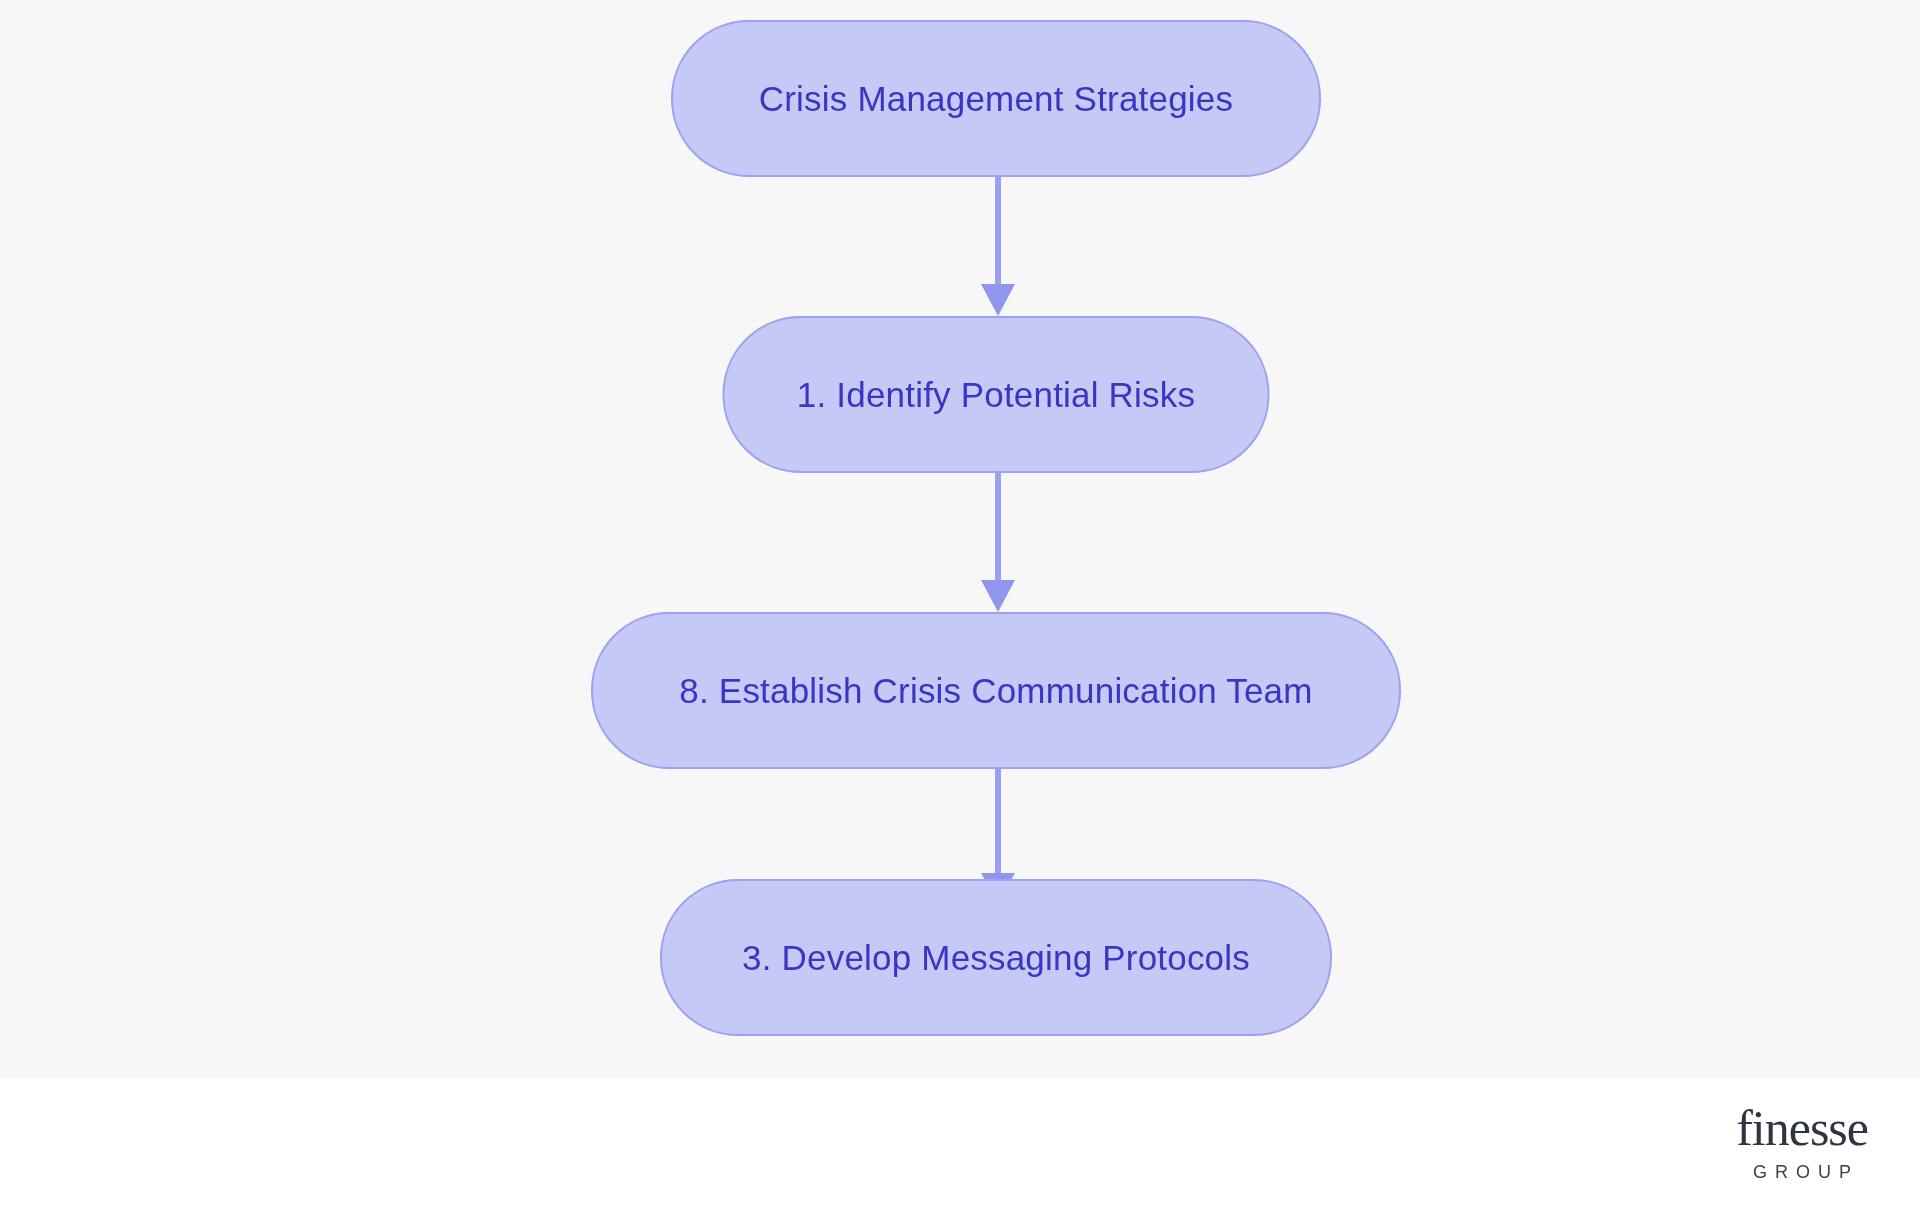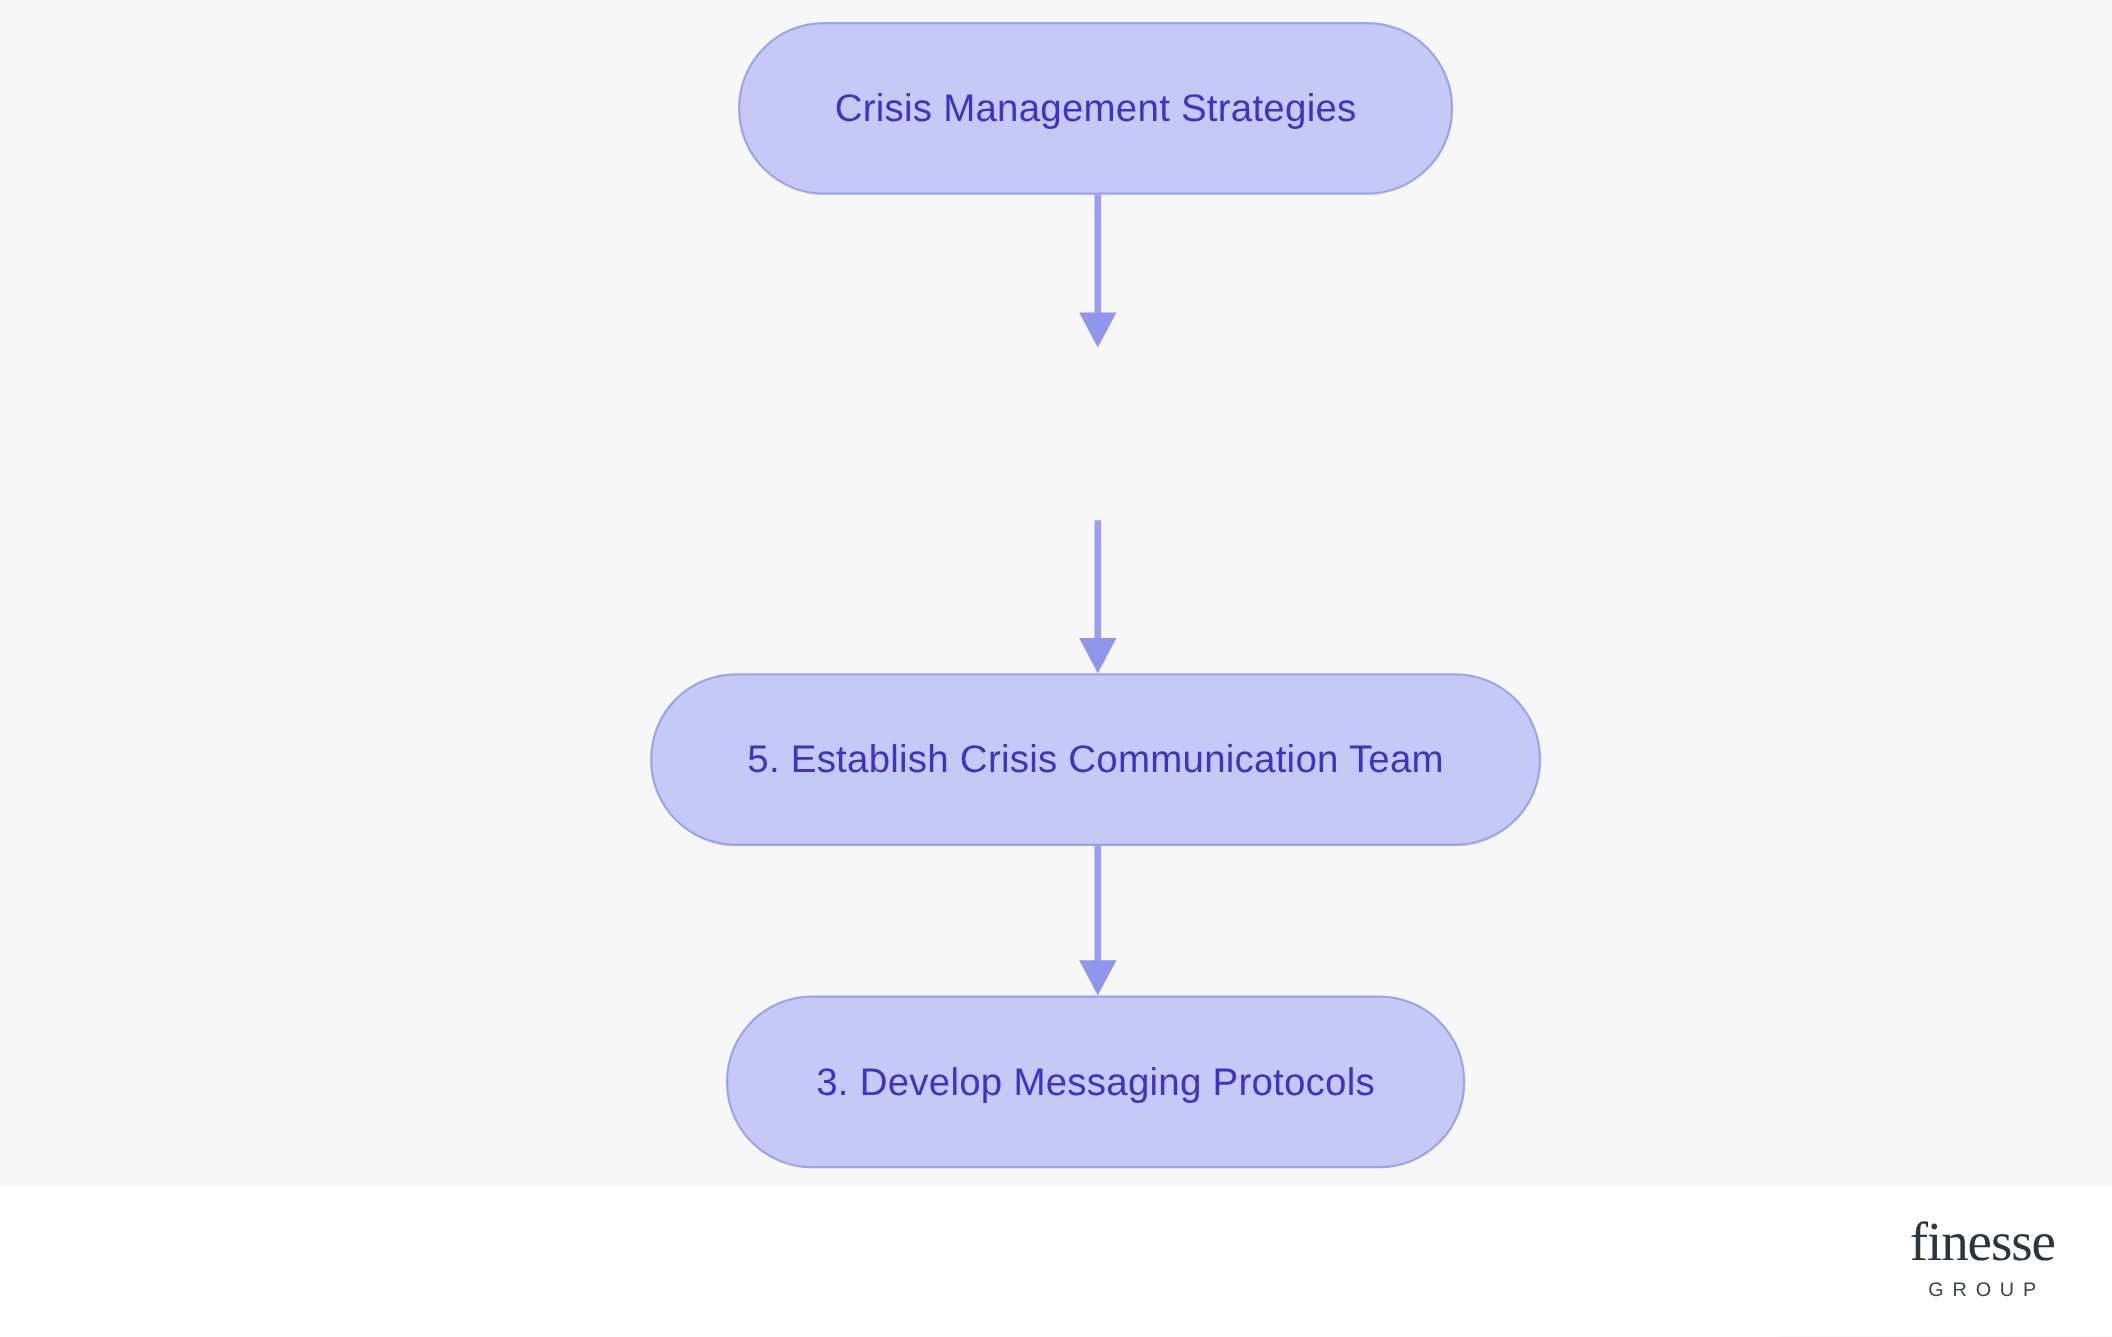--- a/index.html
+++ b/index.html
@@ -34,21 +34,21 @@
   .flow-node .node-label {
     font-size: 35px;
     font-weight: 500;
     letter-spacing: 0.2px;
     color: var(--node-text, #3b35c4);
     white-space: nowrap;
   }
   .node-0 { top: 20px;  width: 650px; }
   .node-1 { top: 316px; width: 547px; }
   .node-2 { top: 612px; width: 810px; }
-  .node-3 { top: 905px; width: 672px; justify-content: center; }
+  .node-3 { top: 879px; width: 672px; justify-content: center; }
 
   .flow-arrow {
     position: absolute;
     left: 962px;
     transform: translateX(-50%);
     width: 34px;
   }
   .arrow-0 { top: 177px; height: 139px; }
   .arrow-1 { top: 473px; height: 139px; }
   .arrow-2 { top: 768px; height: 137px; }
@@ -110,28 +110,31 @@
 
   <div class="flow-node node-0">
     <span class="node-label">Crisis Management Strategies</span>
   </div>
 
   <div class="flow-arrow arrow-0">
     <div class="shaft"></div>
     <div class="head"></div>
   </div>
 
+  <div class="flow-node node-1">
+    <span class="node-label">1. Identify Potential Risks</span>
+  </div>
 
   <div class="flow-arrow arrow-1">
     <div class="shaft"></div>
     <div class="head"></div>
   </div>
 
   <div class="flow-node node-2">
-    <span class="node-label">5. Establish Crisis Communication Team</span>
+    <span class="node-label">8. Establish Crisis Communication Team</span>
   </div>
 
   <div class="flow-arrow arrow-2">
     <div class="shaft"></div>
     <div class="head"></div>
   </div>
 
   <div class="flow-node node-3">
     <span class="node-label">3. Develop Messaging Protocols</span>
   </div>

